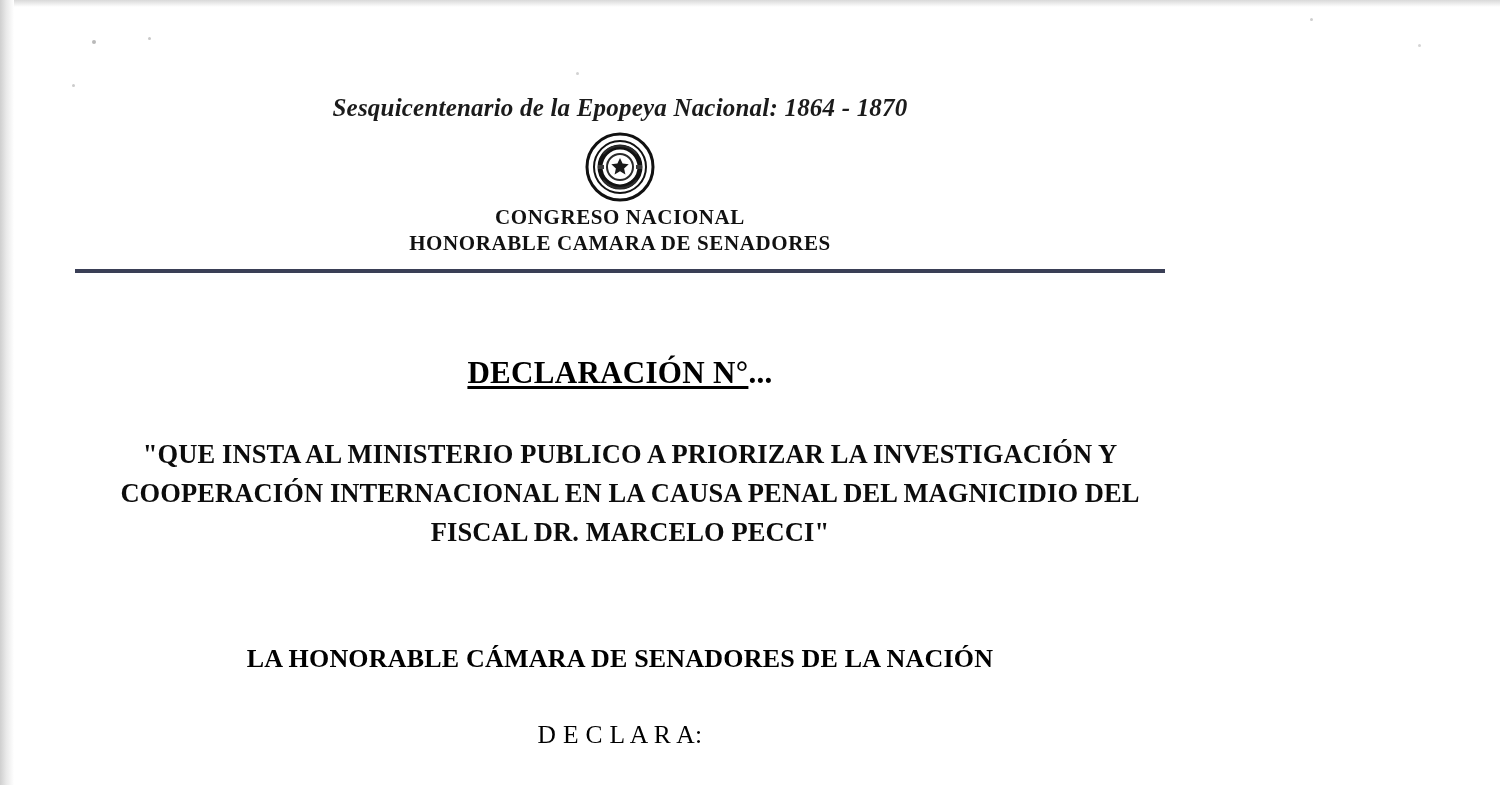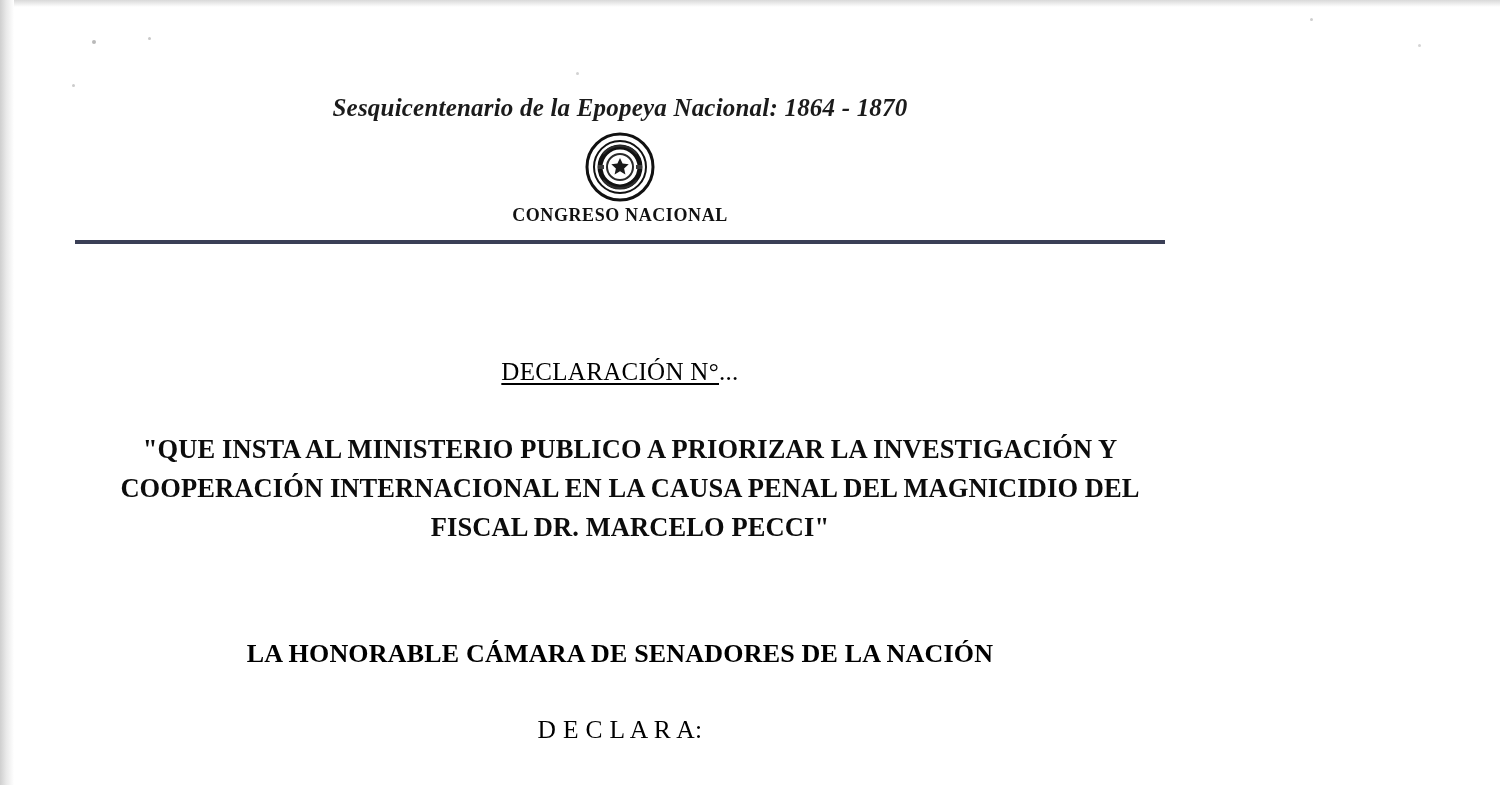--- a/index.html
+++ b/index.html
@@ -69,36 +69,36 @@
     height: 72px;
     display: flex;
     align-items: center;
     justify-content: center;
   }
   .seal {
     display: block;
   }
   .org-line {
     font-weight: 700;
-    font-size: 18px;
+    font-size: 21px;
     letter-spacing: 0.6px;
     line-height: 1.22;
     color: #111111;
   }
   .org-line.first { margin-top: 2px; }
   .rule {
     width: 1090px;
     height: 4px;
     background: #3a3f56;
     margin: 13px auto 0 auto;
   }
   .decl-no {
-    margin-top: 114px;
-    font-weight: 400;
-    font-size: 25px;
+    margin-top: 82px;
+    font-weight: 700;
+    font-size: 31px;
     letter-spacing: 0.3px;
   }
   .decl-no span.u {
     text-decoration: underline;
     text-underline-offset: 3px;
   }
   .title {
     margin: 44px auto 0 auto;
     width: 1110px;
     font-weight: 700;
@@ -146,20 +146,21 @@
         <circle cx="39" cy="36" r="13" fill="#ffffff" stroke="#2a2a2a" stroke-width="2"></circle>
         <path d="M39 27 l2.6 5.6 6.1 .7 -4.6 4.1 1.3 6 -5.4 -3.1 -5.4 3.1 1.3 -6 -4.6 -4.1 6.1 -.7z" fill="#1a1a1a"></path>
         <path d="M22 23 a22 22 0 0 1 34 0" fill="none" stroke="#2b2b2b" stroke-width="2"></path>
         <path d="M22 49 a22 22 0 0 0 34 0" fill="none" stroke="#2b2b2b" stroke-width="2"></path>
         <rect x="17" y="34" width="6" height="4" fill="#3a3a3a"></rect>
         <rect x="55" y="34" width="6" height="4" fill="#3a3a3a"></rect>
       </svg>
     </div>
 
     <div class="org-line first">CONGRESO NACIONAL</div>
+    <div class="org-line">HONORABLE CAMARA DE SENADORES</div>
 
     <div class="rule"></div>
 
     <div class="decl-no">
       <span class="u">DECLARACIÓN N°</span><span>...</span>
     </div>
 
     <div class="title">"QUE INSTA AL MINISTERIO PUBLICO A PRIORIZAR LA INVESTIGACIÓN Y COOPERACIÓN INTERNACIONAL EN LA CAUSA PENAL DEL MAGNICIDIO DEL FISCAL DR. MARCELO PECCI"</div>
 
     <div class="chamber">LA HONORABLE CÁMARA DE SENADORES DE LA NACIÓN</div>

